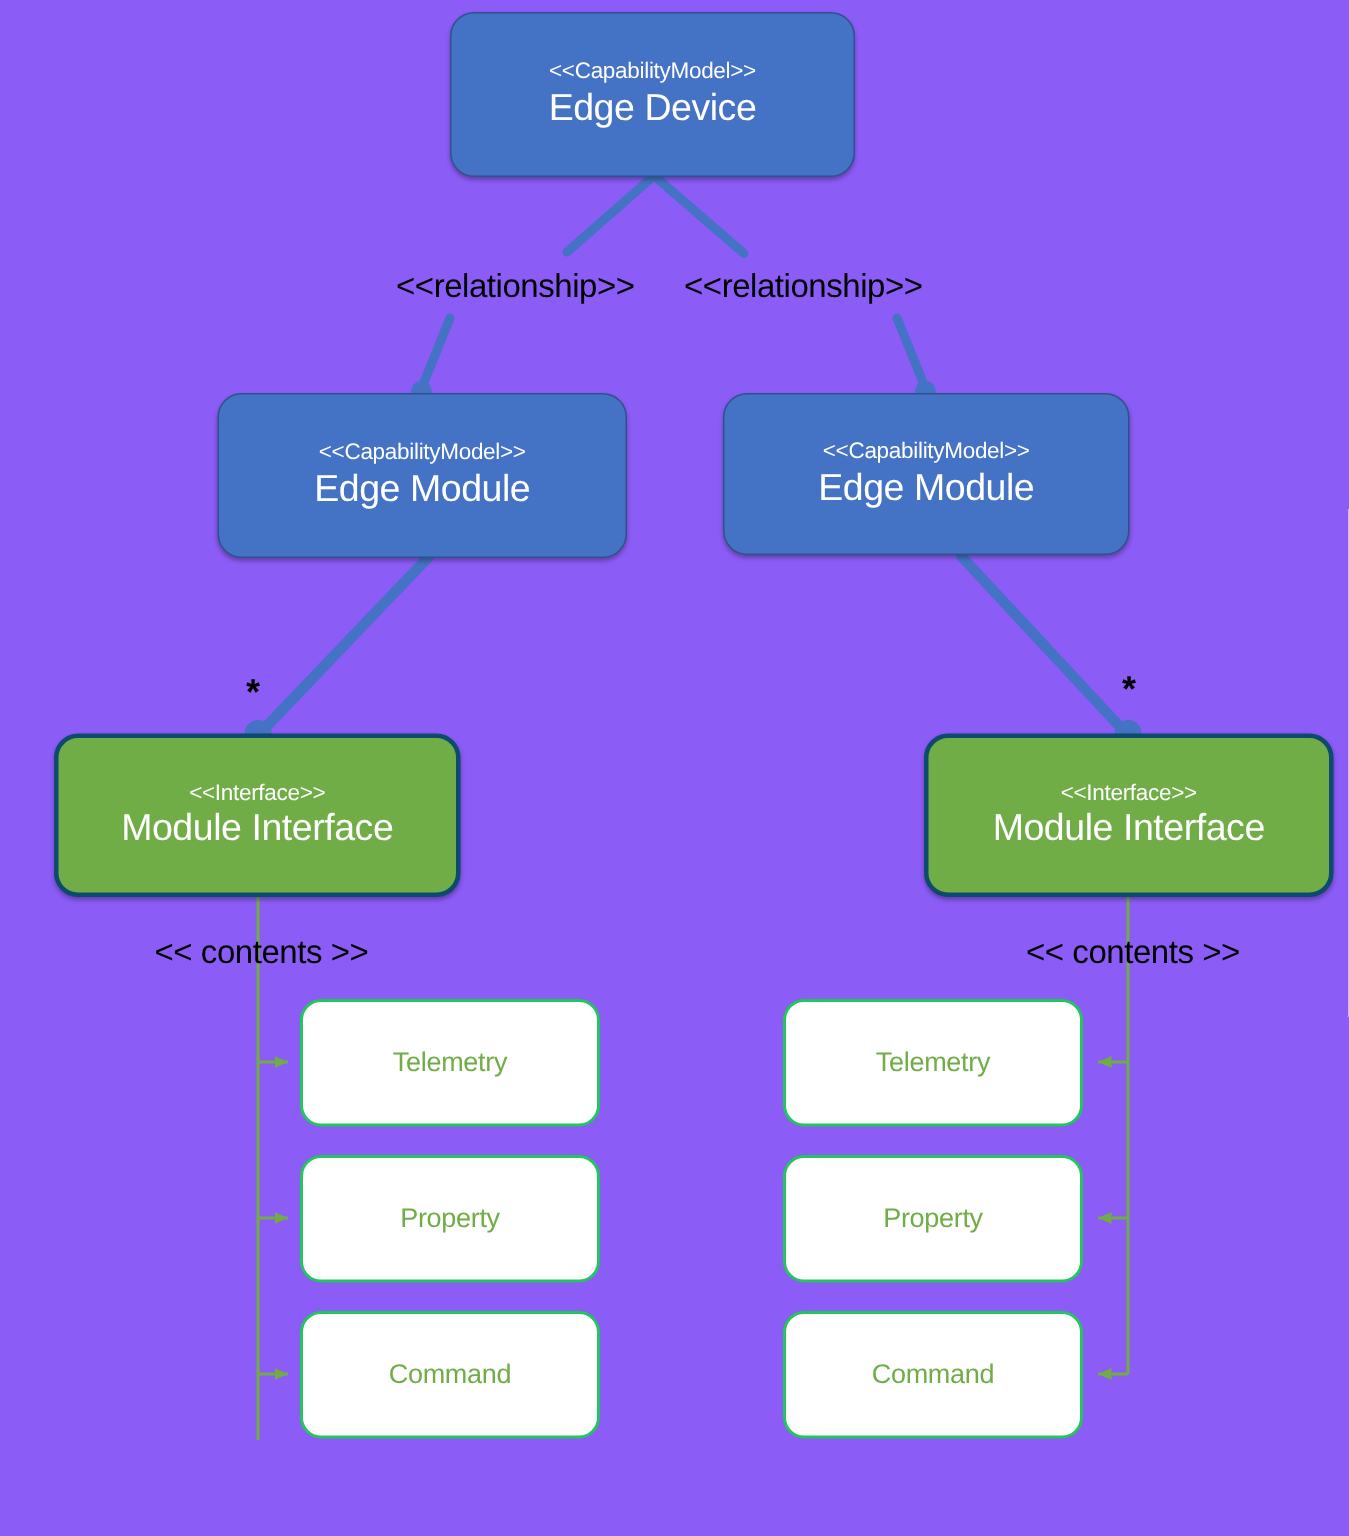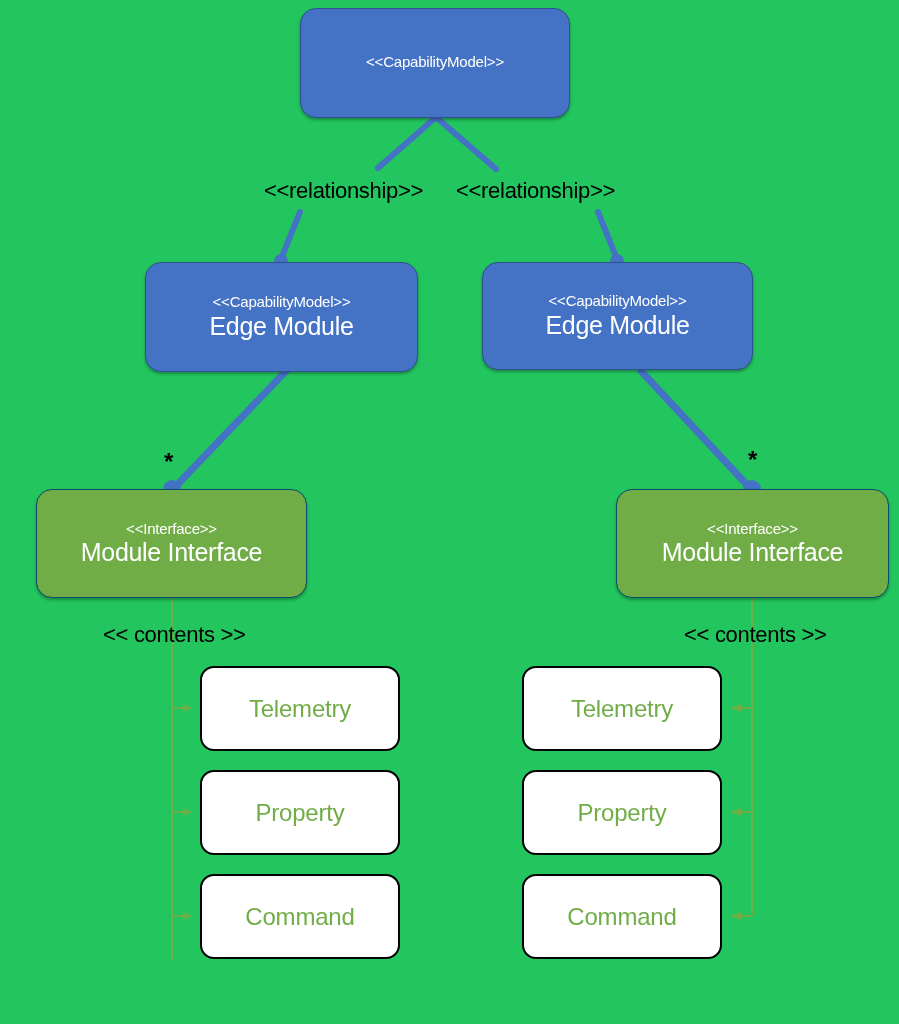--- a/index.html
+++ b/index.html
@@ -7,21 +7,21 @@
     padding: 0;
     background: #ffffff;
   }
   body {
     font-family: "Liberation Sans", sans-serif;
   }
   #canvas {
     position: relative;
     width: 899px;
     height: 1024px;
-    background: #22c55e;
+    background: #8b5cf6;
     overflow: hidden;
   }
   #edges {
     position: absolute;
     left: 0;
     top: 0;
     width: 899px;
     height: 1024px;
     pointer-events: none;
   }
@@ -39,21 +39,21 @@
   }
   .node-cap {
     background: #4472C4;
     border: 1px solid #2F528F;
     border-radius: 16px;
     color: #ffffff;
     box-shadow: 0 2px 3px rgba(0,0,0,0.30);
   }
   .node-iface {
     background: #70AD47;
-    border: 1px solid #0c4a6e;
+    border: 3px solid #0c4a6e;
     border-radius: 16px;
     color: #ffffff;
     box-shadow: 0 2px 3px rgba(0,0,0,0.30);
   }
   .stereotype {
     font-size: 15px;
     font-weight: 400;
     letter-spacing: -0.2px;
     margin-bottom: 2px;
   }
@@ -61,24 +61,24 @@
     font-size: 25px;
     font-weight: 400;
     letter-spacing: -0.3px;
   }
 
   
   .leaf {
     position: absolute;
     box-sizing: border-box;
     background: #ffffff;
-    border: 2px solid #000000;
+    border: 2px solid #22c55e;
     border-radius: 14px;
     color: #70AD47;
-    font-size: 24px;
+    font-size: 18px;
     display: flex;
     align-items: center;
     justify-content: center;
     letter-spacing: -0.2px;
   }
 
   
   .edge-label {
     position: absolute;
     font-size: 22px;
@@ -142,20 +142,21 @@
     <g>
       <line x1="752" y1="598" x2="752" y2="916" stroke="#70AD47" stroke-width="2"></line>
       <line x1="752" y1="708" x2="732" y2="708" stroke="#70AD47" stroke-width="2" marker-end="url(#arrow-left)"></line>
       <line x1="752" y1="812" x2="732" y2="812" stroke="#70AD47" stroke-width="2" marker-end="url(#arrow-left)"></line>
       <line x1="752" y1="916" x2="732" y2="916" stroke="#70AD47" stroke-width="2" marker-end="url(#arrow-left)"></line>
     </g>
   </svg>
 
   <div class="node node-cap" style="left:300px; top:8px; width:270px; height:110px;">
     <div class="stereotype">&lt;&lt;CapabilityModel&gt;&gt;</div>
+    <div class="nodename">Edge Device</div>
   </div>
 
   <div class="node node-cap" style="left:145px; top:262px; width:273px; height:110px;">
     <div class="stereotype">&lt;&lt;CapabilityModel&gt;&gt;</div>
     <div class="nodename">Edge Module</div>
   </div>
 
   <div class="node node-cap" style="left:482px; top:262px; width:271px; height:108px;">
     <div class="stereotype">&lt;&lt;CapabilityModel&gt;&gt;</div>
     <div class="nodename">Edge Module</div>

